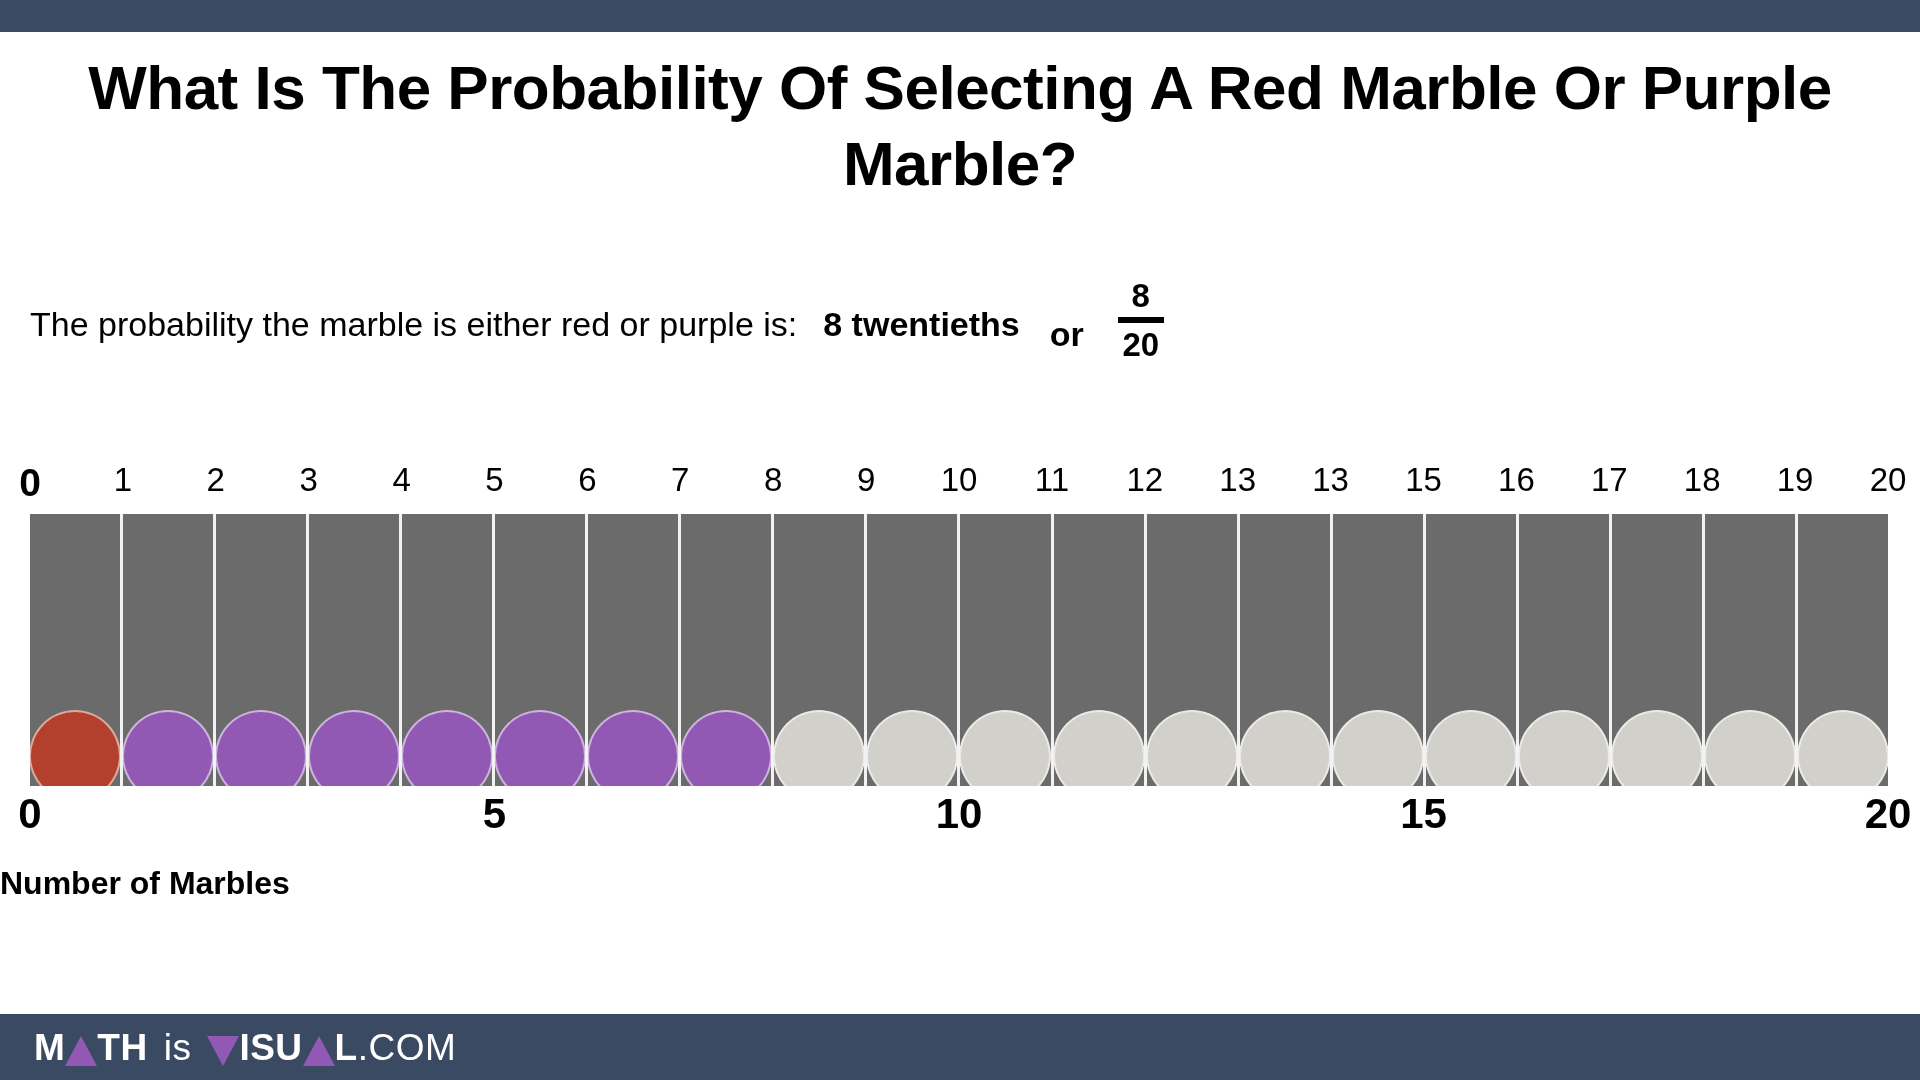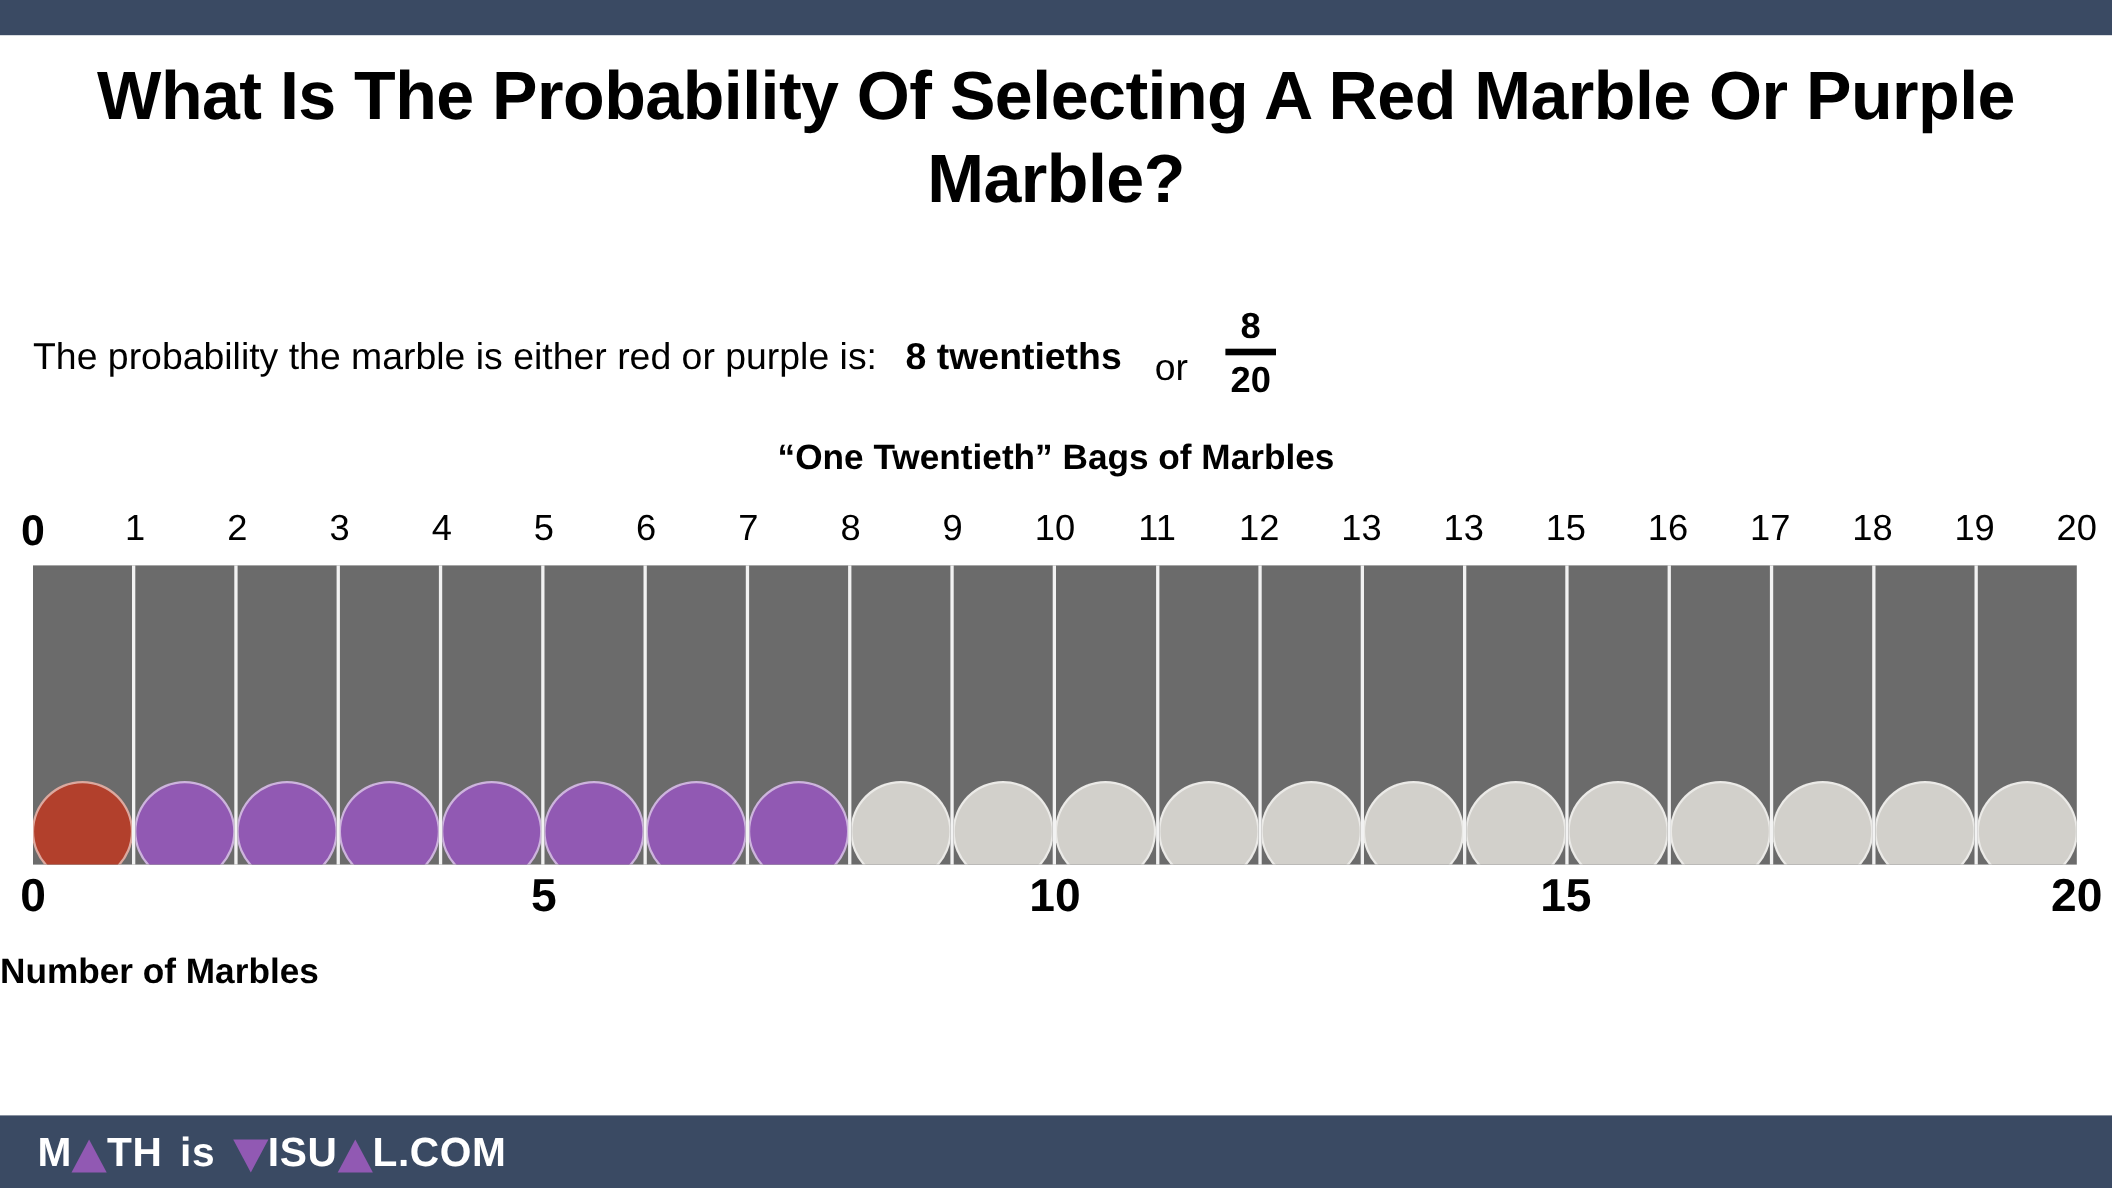--- a/index.html
+++ b/index.html
@@ -53,21 +53,21 @@
     display: flex;
     align-items: center;
     justify-content: flex-start;
     font-size: 34px;
     color: #000000;
     white-space: nowrap;
     text-align: right;
   }
   .subtitle .lead     { font-weight: 400; }
   .subtitle .answer   { font-weight: 700; margin-left: 26px; }
-  .subtitle .orword   { font-weight: 400; margin-left: 30px; margin-top: 20px; }
+  .subtitle .orword   { font-weight: 700; margin-left: 30px; margin-top: 20px; }
 
   .fraction {
     display: inline-flex;
     flex-direction: column;
     align-items: center;
     margin-left: 34px;
     line-height: 1;
     position: relative;
     top: -4px;
   }
@@ -187,21 +187,21 @@
     left: 34px;
     display: flex;
     align-items: center;
     height: 44px;
     color: #ffffff;
     font-size: 37px;
     letter-spacing: 0.5px;
     white-space: nowrap;
   }
   .logo .heavy { font-weight: 700; }
-  .logo .light { font-weight: 700; }
+  .logo .light { font-weight: 400; }
   .logo .sp    { display: inline-block; width: 16px; }
 
   .tri-up, .tri-down {
     display: inline-block;
     width: 0;
     height: 0;
     position: relative;
     top: 3px;
   }
   .tri-up {
@@ -239,21 +239,20 @@
     <span class="lead">The probability the marble is either red or purple is:</span>
     <span class="answer">8 twentieths</span>
     <span class="orword">or</span>
     <span class="fraction">
       <span class="num">8</span>
       <span class="rule"></span>
       <span class="den">20</span>
     </span>
   </div>
 
-  <div class="chart-heading">“One Twentieth” Bags of Marbles</div>
 
   <div class="ticks-top" id="ticks-top">
       <div class="tick zero" style="left: 0%;">0</div>
       <div class="tick" style="left: 5%;">1</div>
       <div class="tick" style="left: 10%;">2</div>
       <div class="tick" style="left: 15%;">3</div>
       <div class="tick" style="left: 20%;">4</div>
       <div class="tick" style="left: 25%;">5</div>
       <div class="tick" style="left: 30%;">6</div>
       <div class="tick" style="left: 35%;">7</div>

